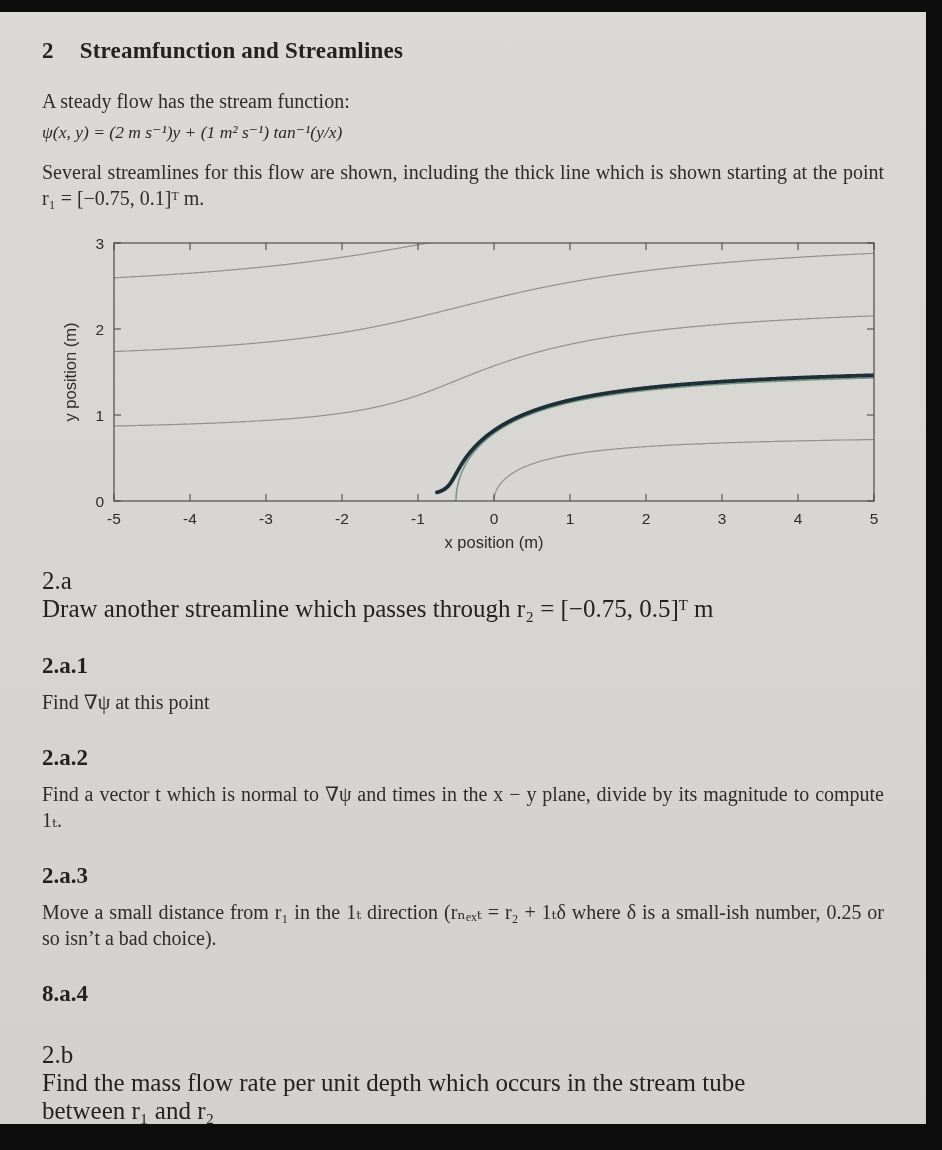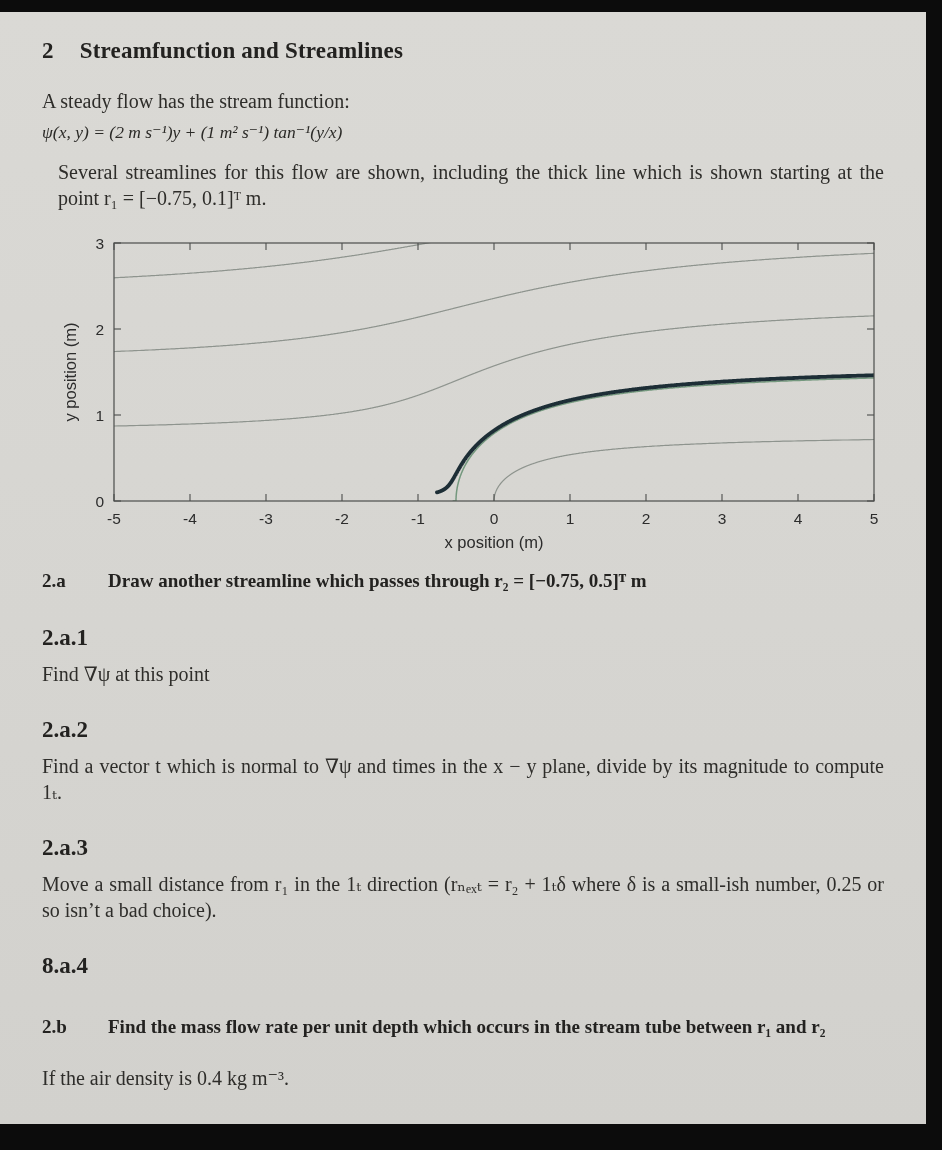--- a/index.html
+++ b/index.html
@@ -14,28 +14,28 @@
     background:linear-gradient(180deg,#dad9d5 0%,#d6d5d1 55%,#d2d1cd 100%);
     color:#2e2d2a;
   }
   .title { display:flex; align-items:baseline; margin:0 0 24px 0;
            font-size:23px; font-weight:bold; color:#232220; letter-spacing:.2px; }
   .title .sec-num { margin-right:26px; }
   .body { font-size:20px; line-height:26px; margin:0; }
   .just { text-align:justify; }
   .intro { margin:0 0 8px 0; }
   .equation { font-style:italic; font-size:17.5px; text-align:left; margin:8px 0 16px 0; color:#2b2a27; }
-  .desc { margin:0 0 6px 16px; }
+  .desc { margin:0 0 6px 0; }
   .fig { margin:20px 0 0 2px; padding:0; }
   .fig svg { display:block; margin-left:12px; }
   #plot text { font-family:"Liberation Sans","DejaVu Sans",sans-serif; fill:#2c2c2c; }
   #plot .ticklab { font-size:15.5px; }
   #plot .axlab  { font-size:16.5px; }
-  .subsec-head { display:flex; font-weight:bold; font-size:19px; line-height:28px;
-                 color:#232220; margin:16px 0 0 0; }
+  .subsec-head { display:flex; font-weight:normal; font-size:25px; line-height:28px;
+                 color:#232220; margin:16px 0 0 0;flex-direction:column; }
   .subsec-head .sub-label { flex:none; min-width:66px; }
   .subsec-head.b .sub-text { max-width:750px; }
   .step-label { font-weight:bold; font-size:23px; margin:30px 0 10px 0; color:#232220; }
   .step .body { max-width:842px; }
   .tail { margin-top:24px; }
 </style>
 </head>
 <body>
 
 <div class="page">

